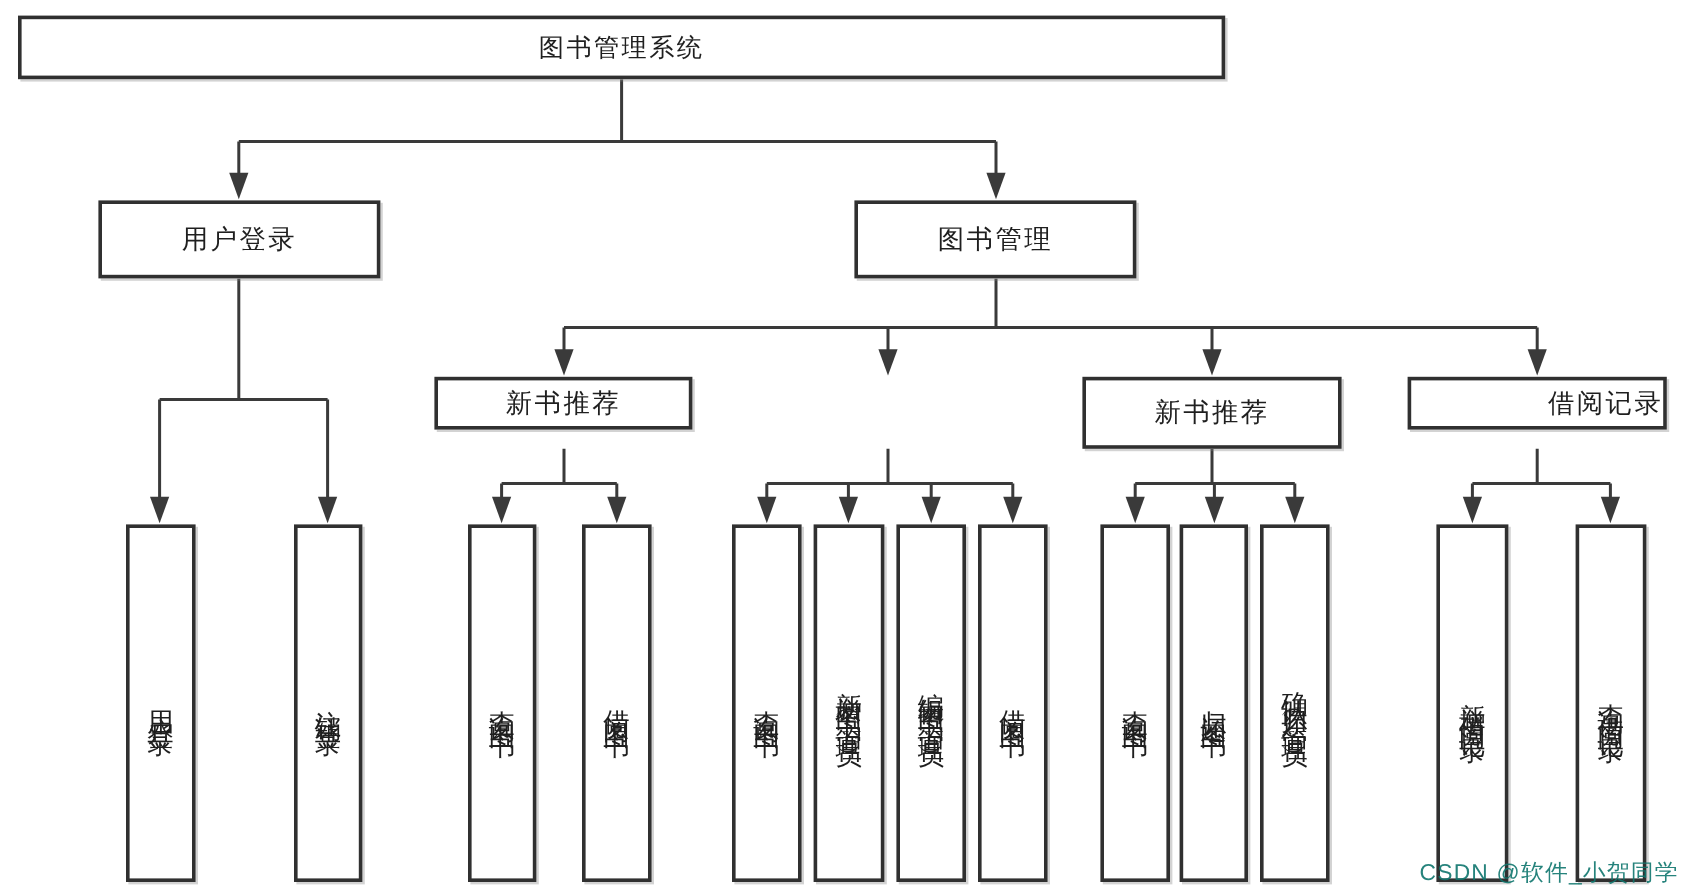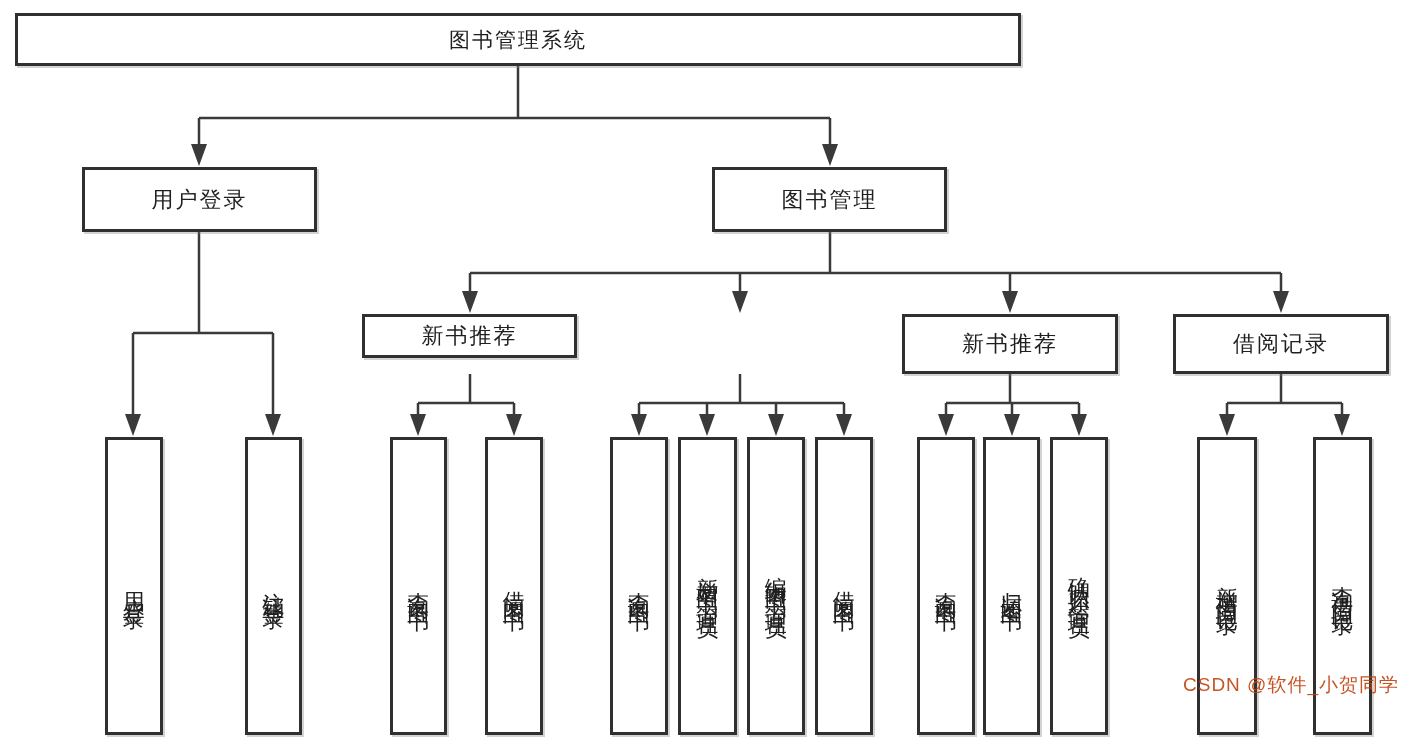--- a/index.html
+++ b/index.html
@@ -13,31 +13,31 @@
     box-sizing:border-box; display:flex; align-items:center; justify-content:center;
     box-shadow:2px 2px 0 rgba(130,130,130,.35);
   }
   .node .lbl { font-size:22px; letter-spacing:2px; white-space:nowrap; }
   .root .lbl { font-size:21px; }
   .leaf .lbl {
     writing-mode:vertical-lr; text-orientation:mixed;
     font-size:22px; letter-spacing:6px; line-height:1.25;
   }
   .watermark {
-    position:absolute; left:1183px; top:672px; font-size:19px;
-    color:#c2410c; letter-spacing:1px; white-space:nowrap; z-index:6; opacity:.9;
+    position:absolute; left:1183px; top:714px; font-size:19px;
+    color:#0f766e; letter-spacing:1px; white-space:nowrap; z-index:6; opacity:.9;
   }
   
   #root   { left:15px;  top:13px;  width:1006px; height:53px; }
   #l2-0   { left:82px;  top:167px; width:235px;  height:65px; }
   #l2-1   { left:712px; top:167px; width:235px;  height:65px; }
   #l3-0   { left:362px; top:314px; width:215px;  height:44px; }
   #l3-1   { left:633px; top:314px; width:216px;  height:60px; }
   #l3-2   { left:902px; top:314px; width:216px;  height:60px; }
-  #l3-3   { left:1173px;top:314px; width:216px;  height:60px; }
+  #l3-3   { left:1173px;top:314px; width:216px;  height:44px;justify-content:flex-end; }
   .leaf   { top:437px;  height:298px; }
   #lf-0  { left:105px;  width:58px; }
   #lf-1  { left:245px;  width:57px; }
   #lf-2  { left:390px;  width:57px; }
   #lf-3  { left:485px;  width:58px; }
   #lf-4  { left:610px;  width:58px; }
   #lf-5  { left:678px;  width:59px; }
   #lf-6  { left:747px;  width:58px; }
   #lf-7  { left:815px;  width:58px; }
   #lf-8  { left:917px;  width:58px; }

